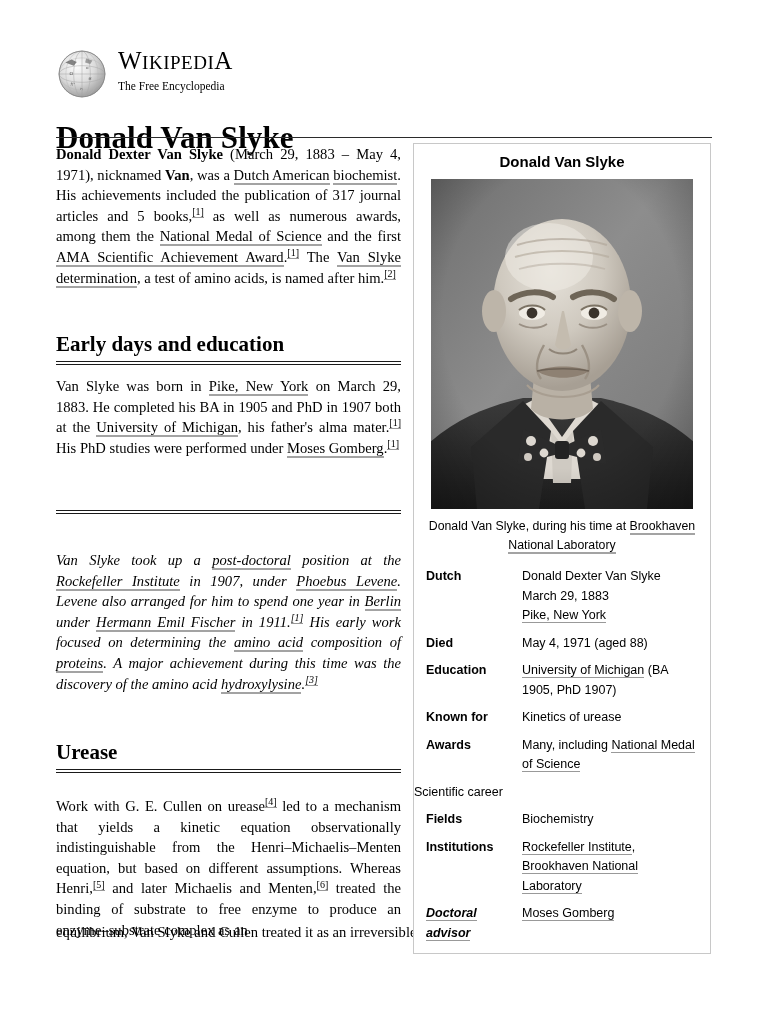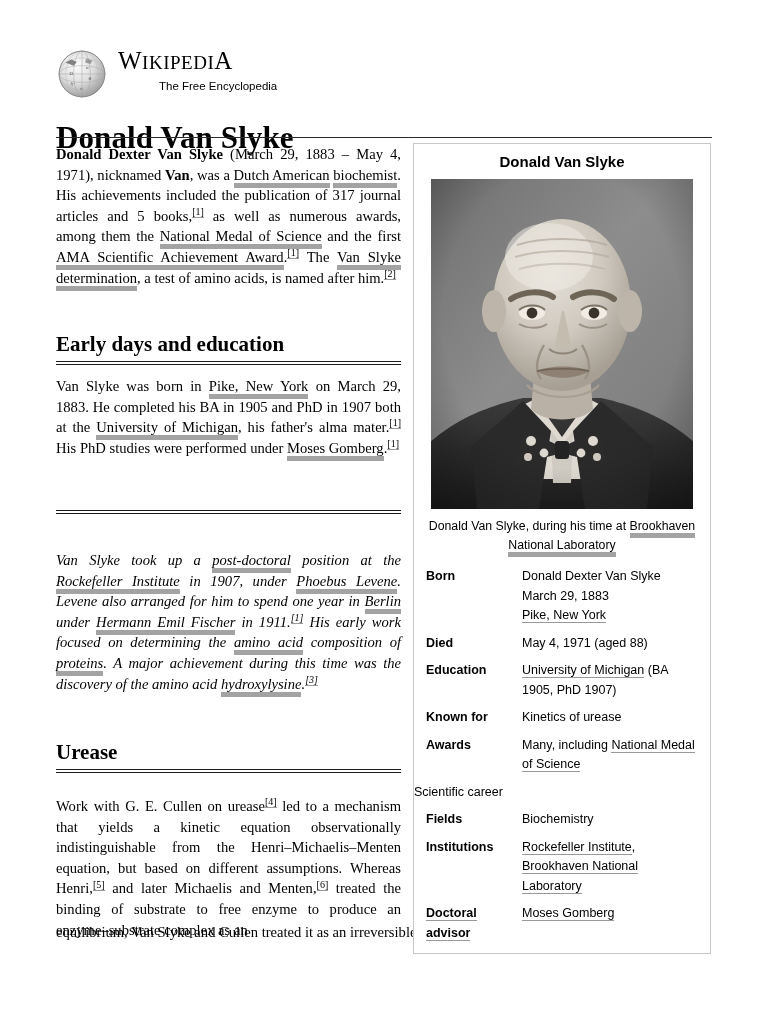--- a/index.html
+++ b/index.html
@@ -46,27 +46,26 @@
     font-size: 25px;
     letter-spacing: 0.5px;
     color: #000;
     line-height: 30px;
     white-space: nowrap;
   }
   .wordmark-main .sc {
     font-size: 19px;
   }
   .wordmark-sub {
-    font-family: Liberation Sans, sans-serif;
+    font-family: Liberation Serif, serif;
     font-size: 11.5px;
     color: #000;
     line-height: 14px;
     margin-top: 1px;
     white-space: nowrap;
-    margin-left: 41px;
   }
 
   
   .page-title {
     position: absolute;
     left: 56px;
     top: 99px;
     font-size: 31px;
     font-weight: bold;
     font-family: "Liberation Serif", "DejaVu Serif", serif;
@@ -95,21 +94,21 @@
     line-height: 20.6px;
     text-align: justify;
     text-justify: inter-word;
     hyphens: none;
   }
   .lead { margin-top: 0px; }
 
   a.link, .link {
     color: #000000;
     text-decoration: none;
-    border-bottom: 5px solid #a3a3a3;
+    border-bottom: 2px solid #a3a3a3;
     cursor: pointer;
   }
   sup.ref {
     font-size: 10px;
     vertical-align: super;
     line-height: 0;
   }
   sup.ref .link { border-bottom: 1px solid #999; }
 
   h2.section {
@@ -203,21 +202,21 @@
     padding: 4px 12px 4px 0px;
     line-height: 19.5px;
   }
   td.ib-subheader, th.ib-subheader {
     text-align: center;
     font-weight: normal;
     padding: 5px 6px 5px 6px;
     width: auto;
   }
   .ib-table .link { border-bottom: 1px solid #999; }
-  th .link { border-bottom: 1px solid #777; }
+  th .link { border-bottom: 1px solid #777; font-style: italic; }
   .ib-spacer { height: 6px; }
 </style>
 </head>
 <body>
 
 <div class="page">
 
   <div class="masthead">
     <svg class="wiki-globe" viewBox="0 0 100 100">
       <defs>
@@ -372,21 +371,21 @@
         <circle cx="166" cy="278" r="4" fill="#cfc9c1"></circle>
         <rect x="0" y="0" width="262" height="330" fill="url(#vig)"></rect>
       </svg>
     </div>
 
     <div class="ib-caption"><span>Donald Van Slyke, during his time at </span><a class="link">Brookhaven National Laboratory</a></div>
 
     <table class="ib-table">
       <tbody>
         <tr>
-          <th>Born</th>
+          <th>Dutch</th>
           <td>
             <div>Donald Dexter Van Slyke</div>
             <div>March 29, 1883</div>
             <div><a class="link">Pike, New York</a></div>
           </td>
         </tr>
         <tr>
           <th>Died</th>
           <td>May 4, 1971 (aged 88)</td>
         </tr>

